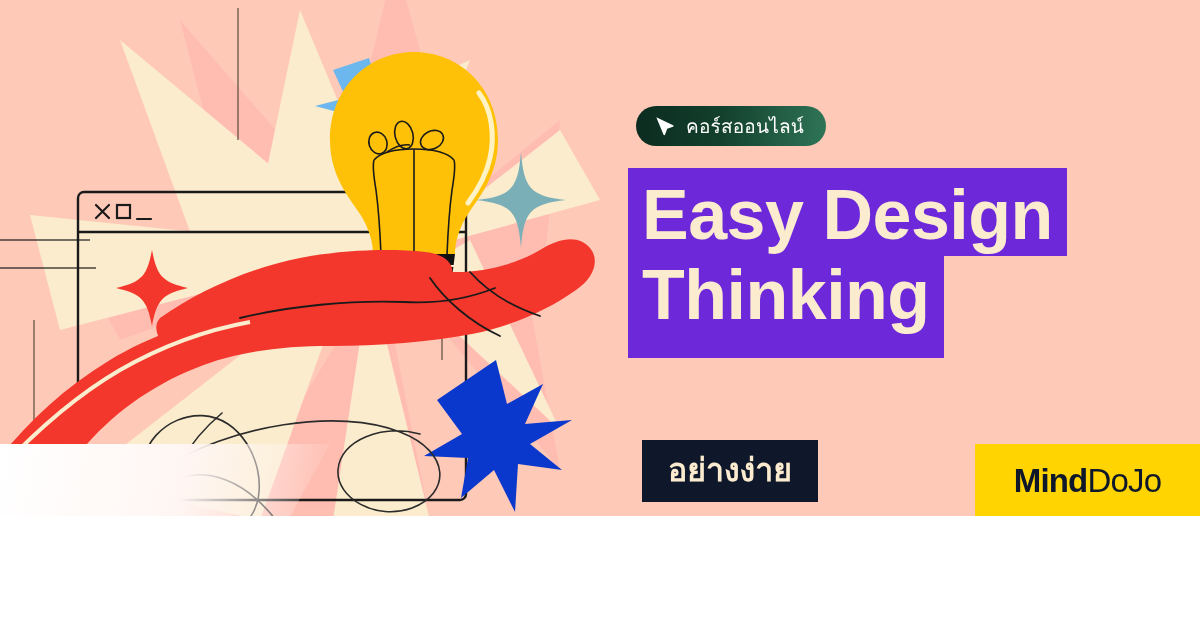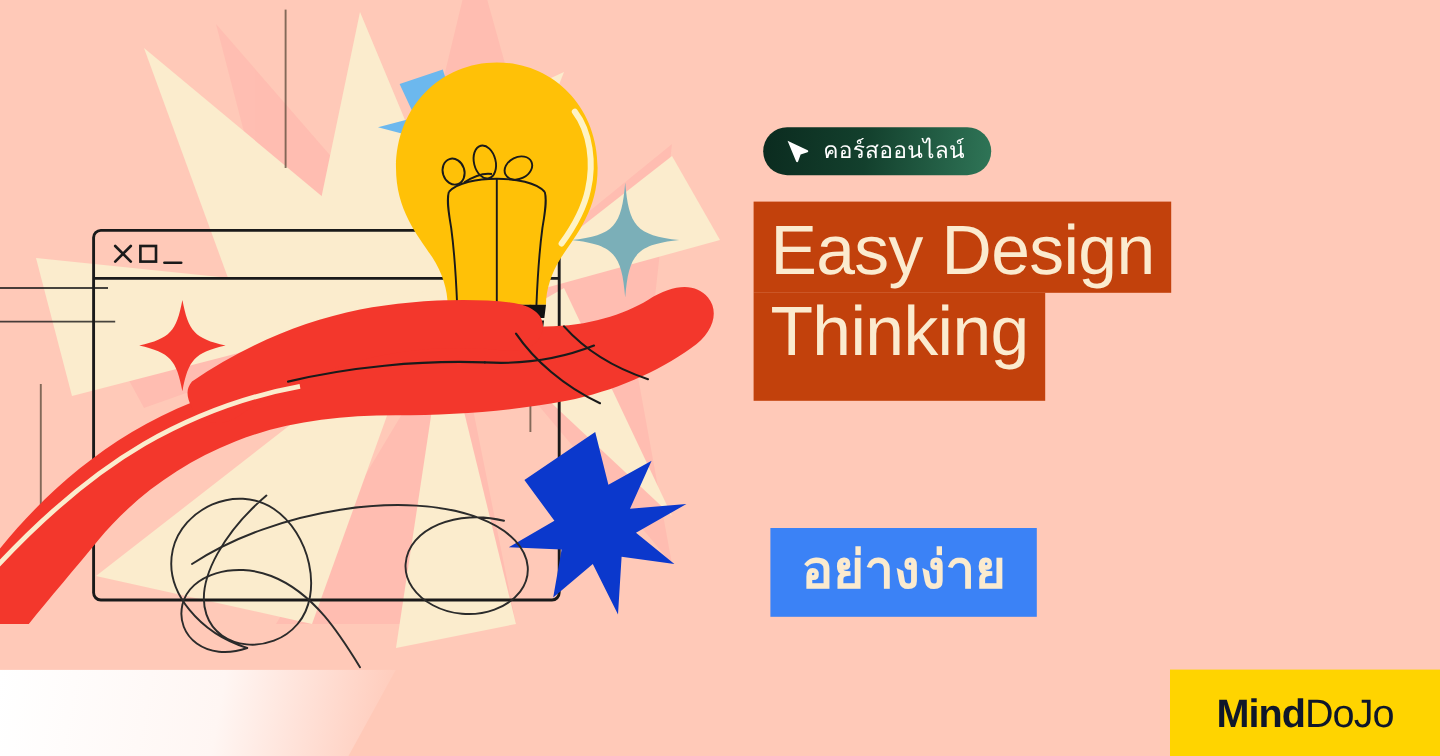--- a/index.html
+++ b/index.html
@@ -5,21 +5,21 @@
   html, body {
     margin: 0; padding: 0;
     background: #ffffff;
   }
   body {
     font-family: "Liberation Sans", "DejaVu Sans", sans-serif;
   }
   #poster {
     position: relative;
     width: 1200px;
-    height: 630px;
+    height: 516px;
     overflow: hidden;
     background: #ffc9b8;
   }
 
   
   #illustration {
     position: absolute;
     left: 0; top: 0;
     width: 620px; height: 560px;
   }
@@ -54,24 +54,24 @@
   }
 
   .title-wrap {
     position: absolute;
     left: 0; top: 168px;
     display: flex;
     flex-direction: column;
     align-items: flex-start;
   }
   .title-line {
-    background: #c2410c;
+    background: #6d28d9;
     color: #fbebcf;
-    font-size: 58px;
-    font-weight: normal;
+    font-size: 70px;
+    font-weight: bold;
     line-height: 1.0;
     letter-spacing: -0.5px;
     padding: 12px 14px 10px 14px;
     white-space: nowrap;
   }
   .title-line.l1 { padding-bottom: 6px; }
   .title-line.l2 { padding-top: 4px; padding-bottom: 28px; }
 
   .subtitle {
     position: absolute;
@@ -79,23 +79,23 @@
     color: #1a1a1a;
     font-size: 40px;
     font-weight: bold;
     line-height: 1.1;
     white-space: nowrap;
   }
 
   .highlight {
     position: absolute;
     left: 14px; top: 440px;
-    background: #3b82f6;
+    background: #0f172a;
     color: #fbebcf;
-    font-size: 44px;
+    font-size: 32px;
     font-weight: bold;
     line-height: 1;
     padding: 14px 26px 16px 26px;
     white-space: nowrap;
   }
 
   
   .footer-white {
     position: absolute;
     left: 0; bottom: 0;

